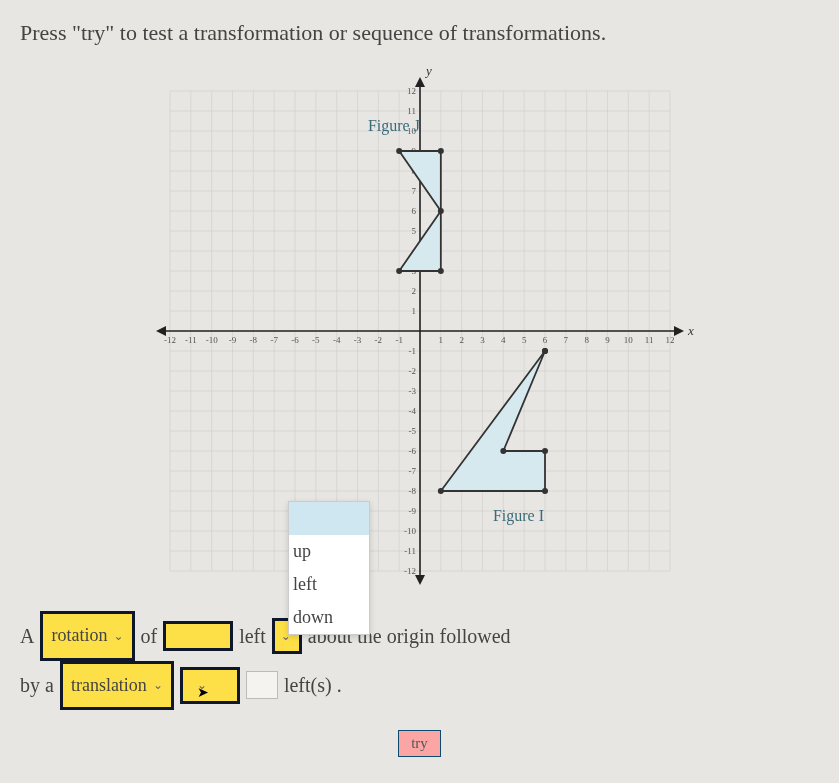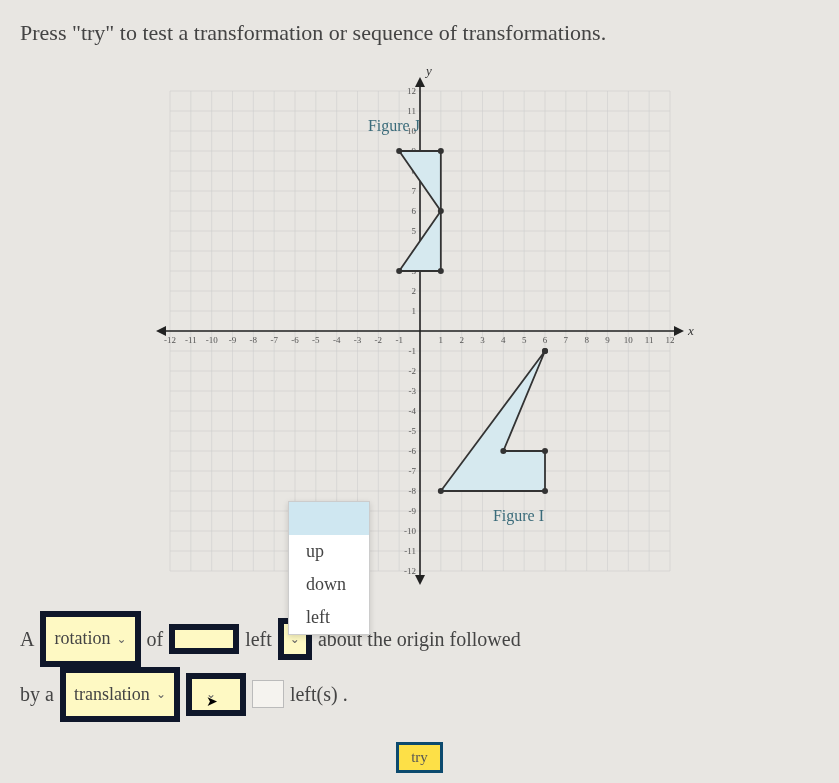--- a/index.html
+++ b/index.html
@@ -29,58 +29,58 @@
     color: #444;
     line-height: 2.2;
     margin-top: 10px;
     position: relative;
   }
   .row { display: flex; align-items: center; flex-wrap: wrap; gap: 6px; }
   .select {
     display: inline-flex;
     align-items: center;
     gap: 6px;
-    border: 6px solid #0f172a;
-    background: #fef9c3;
+    border: 3px solid #0f172a;
+    background: #fde047;
     padding: 2px 8px;
     font-size: 18px;
     min-height: 30px;
     cursor: pointer;
     position: relative;
   }
   .select .chev { font-size: 12px; color: #666; }
   .numbox {
     display: inline-block;
     width: 32px;
     height: 28px;
     border: 1px solid #bbb;
     background: #f5f3ef;
     vertical-align: middle;
   }
   .try-btn {
     display: inline-block;
-    border: 3px solid #0c4a6e;
-    background: #fde047;
+    border: 1px solid #0c4a6e;
+    background: #fca5a5;
     padding: 4px 12px;
     font-size: 15px;
     color: #555;
     cursor: pointer;
     margin-top: 20px;
   }
   .try-wrap { text-align: center; }
   .dropdown-panel {
     position: absolute;
     background: #fff;
     border: 1px solid #ccc;
     box-shadow: 0 2px 6px rgba(0,0,0,0.15);
     font-size: 18px;
     z-index: 10;
   }
   .dropdown-panel .opt {
-    padding: 6px 17px;
+    padding: 6px 4px;
     cursor: pointer;
     color: #444;
     min-width: 80px;
   }
   .dropdown-panel .opt.sel {
     background: #cfe7f1;
   }
   .cursor-arrow {
     position: absolute;
     font-size: 14px;
@@ -214,22 +214,22 @@
       <circle cx="405" cy="430" r="3" fill="#333"></circle>
       <circle cx="405" cy="390" r="3" fill="#333"></circle>
       <circle cx="363.3333333333333" cy="390" r="3" fill="#333"></circle>
       <circle cx="405" cy="290" r="3" fill="#333"></circle>
       <text x="352.91666666666663" y="460" font-size="16" fill="#3a6b7a" font-family="Georgia">Figure I</text>
     </svg>
 
   <div class="dropdown-panel" id="dir-dropdown" style="left:268px; top:440px;">
   <div class="opt sel">&nbsp;</div>
       <div class="opt">up</div>
+      <div class="opt">left</div>
       <div class="opt">down</div>
-      <div class="opt">left</div>
     </div>
 </div>
 
 <div class="controls">
   <div class="row">
     <span>A</span>
     <span class="select">
       <span>rotation</span>
       <span class="chev">⌄</span>
     </span>

